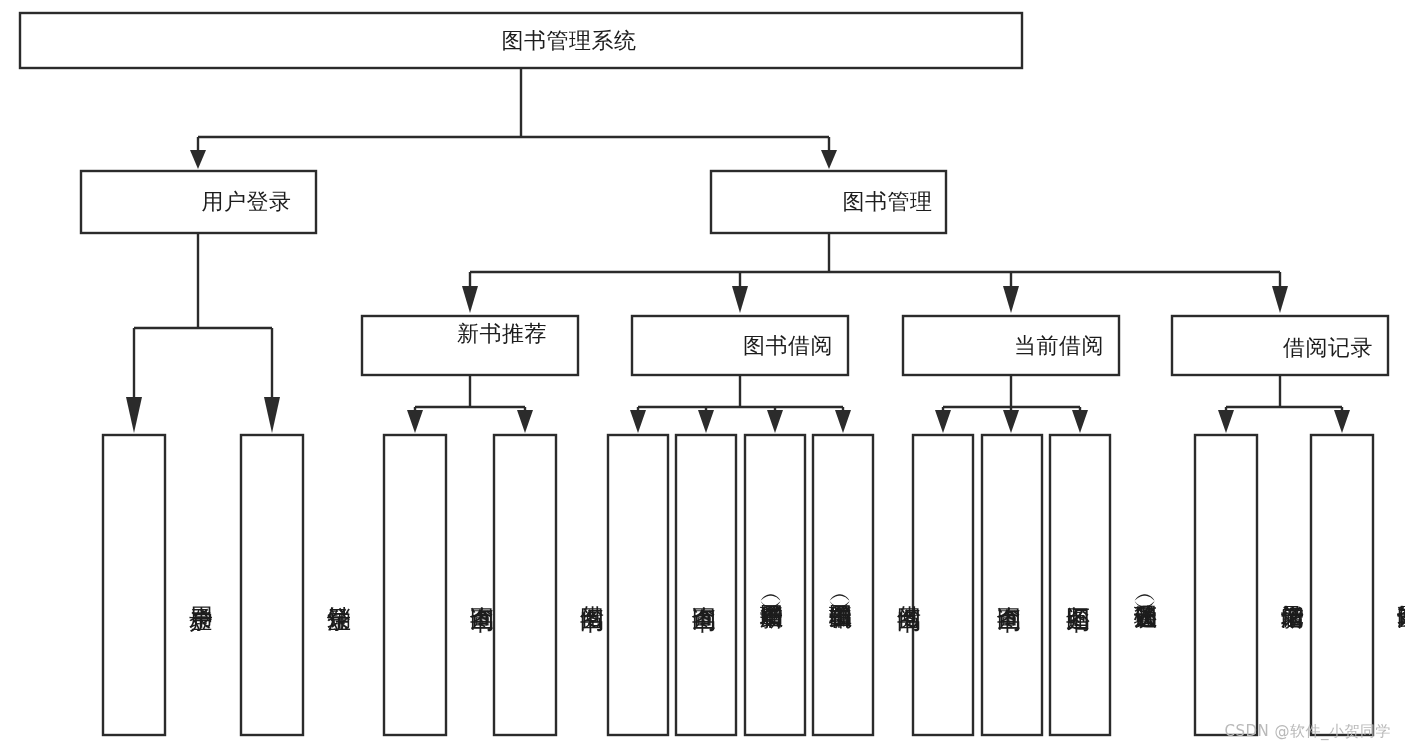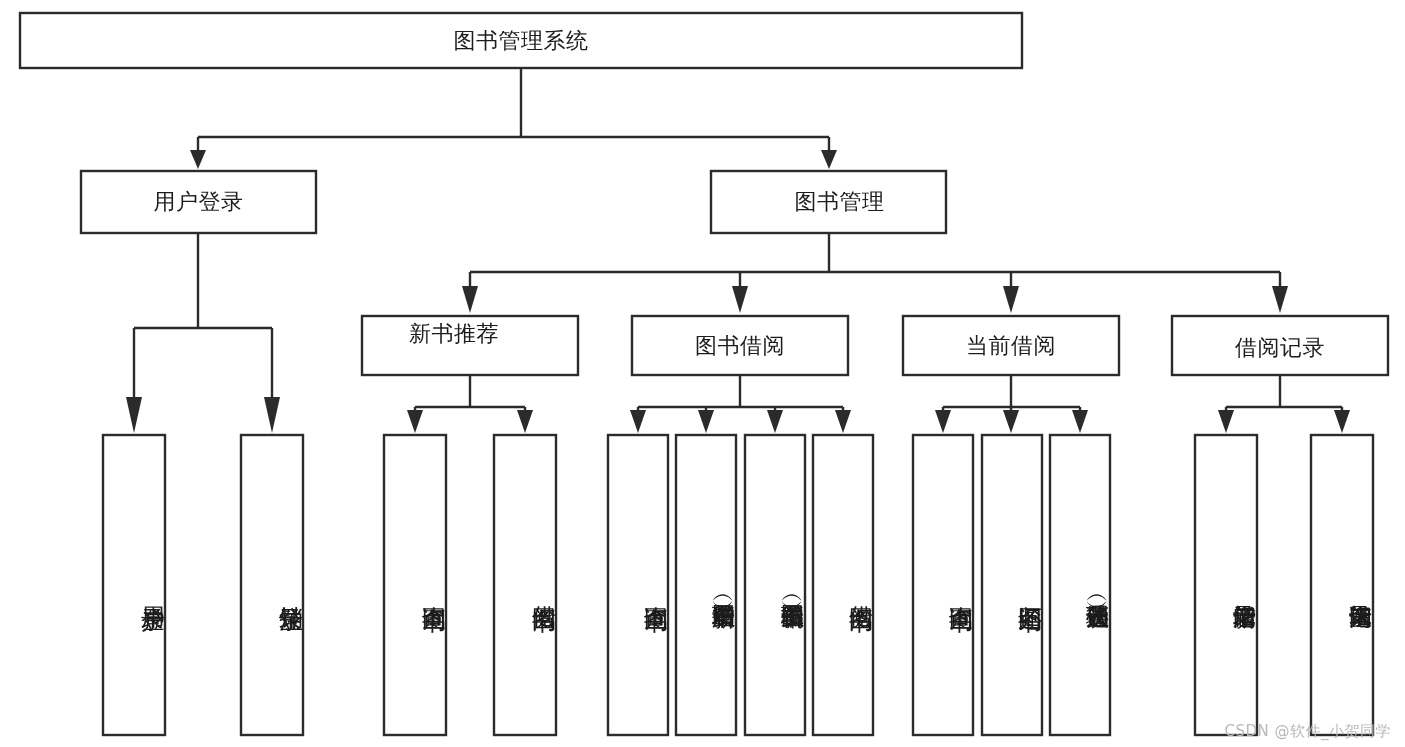--- a/index.html
+++ b/index.html
@@ -44,20 +44,21 @@
   .node-label {
     position: absolute;
     display: flex;
     align-items: center;
     justify-content: center;
     color: #1c1c1c;
     font-family: "DejaVu Sans", "Liberation Sans", sans-serif;
     line-height: 1.08;
     pointer-events: none;
     text-align: center;
+    margin-left: 48px;
   }
   .node-label.horizontal {
     font-size: 22px;
     letter-spacing: 0.5px;
   }
   .node-label.vertical {
     writing-mode: vertical-rl;
     text-orientation: upright;
     font-size: 24px;
     letter-spacing: 1px;

